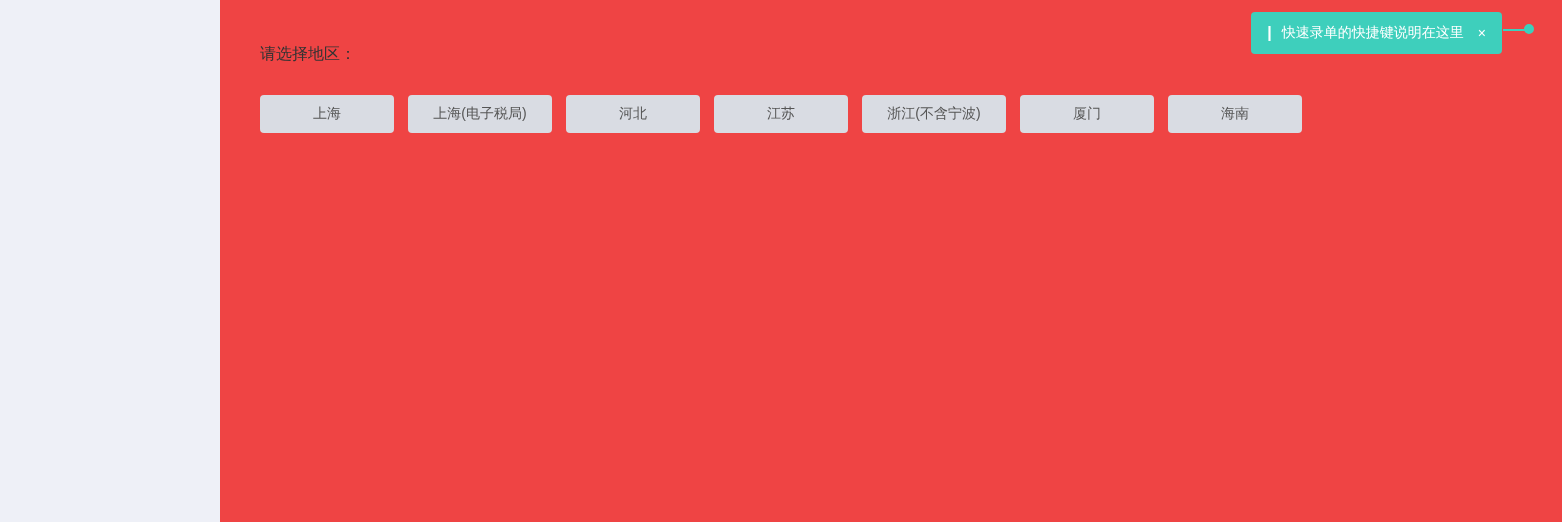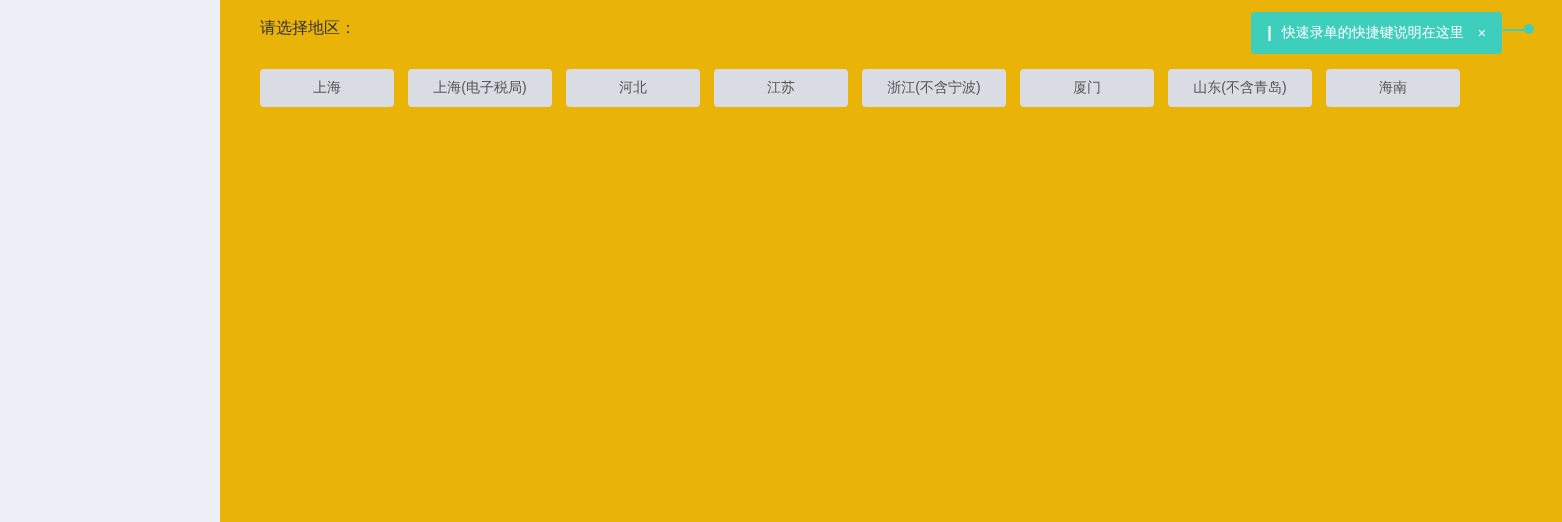--- a/index.html
+++ b/index.html
@@ -25,22 +25,22 @@
       height: 522px;
       background: #eef0f7;
     }
 
     .main-content {
       position: absolute;
       left: 220px;
       top: 0;
       right: 0;
       bottom: 0;
-      background: #eab308;
-      padding: 18px 40px;
+      background: #ef4444;
+      padding: 44px 40px;
     }
 
     .page-title {
       font-size: 16px;
       color: #333;
       margin-bottom: 30px;
       font-weight: normal;
     }
 
     .region-grid {
@@ -126,21 +126,20 @@
 <div class="main-content">
   <div class="page-title">请选择地区：</div>
 
   <div class="region-grid" id="region-grid">
   <button class="region-btn">上海</button>
       <button class="region-btn wide">上海(电子税局)</button>
       <button class="region-btn">河北</button>
       <button class="region-btn">江苏</button>
       <button class="region-btn wide">浙江(不含宁波)</button>
       <button class="region-btn">厦门</button>
-      <button class="region-btn wide">山东(不含青岛)</button>
       <button class="region-btn">海南</button>
     </div>
 </div>
 
 <div class="tooltip-banner">
   <span>快速录单的快捷键说明在这里</span>
   <span class="tooltip-close">×</span>
 </div>
 <div class="tooltip-line"></div>
 <div class="tooltip-dot"></div>

